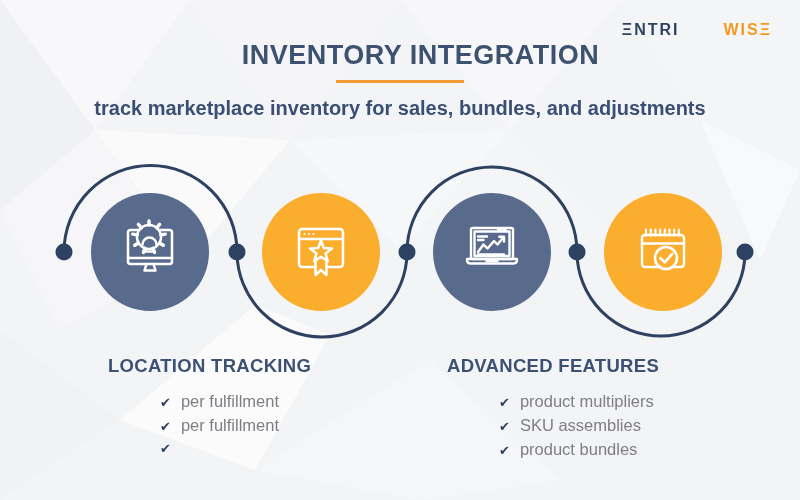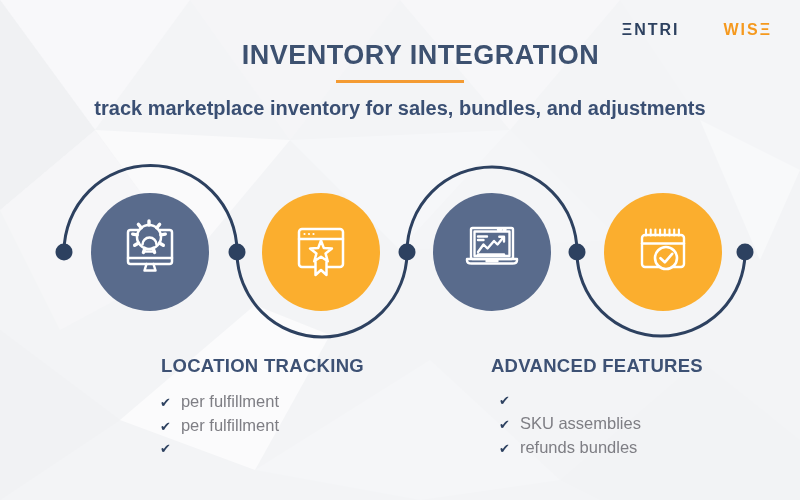--- a/index.html
+++ b/index.html
@@ -24,21 +24,21 @@
   }
   .subtitle{
     position:absolute;top:97px;left:0;right:0;z-index:3;
     text-align:center;font-size:20px;font-weight:600;color:#3a4f73;
   }
   .diagram{position:absolute;top:160px;left:0;z-index:2;}
   .col{position:absolute;top:355px;width:256px;z-index:3;}
   .col-left{left:108px;}
   .col-right{left:447px;}
   .col-heading{
-    text-align:right;font-size:18.5px;font-weight:600;color:#3d5174;letter-spacing:.3px;
+    text-align:left;font-size:18.5px;font-weight:600;color:#3d5174;letter-spacing:.3px;
   }
   .col ul{list-style:none;margin:13px 0 0 52px;padding:0;}
   .col li{
     font-size:16.5px;color:#7e7e84;line-height:22px;
     display:flex;gap:10px;align-items:baseline;
   }
   .check{color:#2d4160;font-size:13px;flex:0 0 auto;}
 </style>
 </head>
 <body>
@@ -143,23 +143,24 @@
         <span class="check">✔</span>
       </li>
   </ul>
 </div>
 
 <div class="col col-right">
   <div class="col-heading">ADVANCED FEATURES</div>
   <ul>
     <li>
         <span class="check">✔</span>
+        <span>product multipliers</span>
       </li>
     <li>
         <span class="check">✔</span>
         <span>SKU assemblies</span>
       </li>
     <li>
         <span class="check">✔</span>
-        <span>refunds bundles</span>
+        <span>product bundles</span>
       </li>
   </ul>
 </div>
 
 </body></html>

